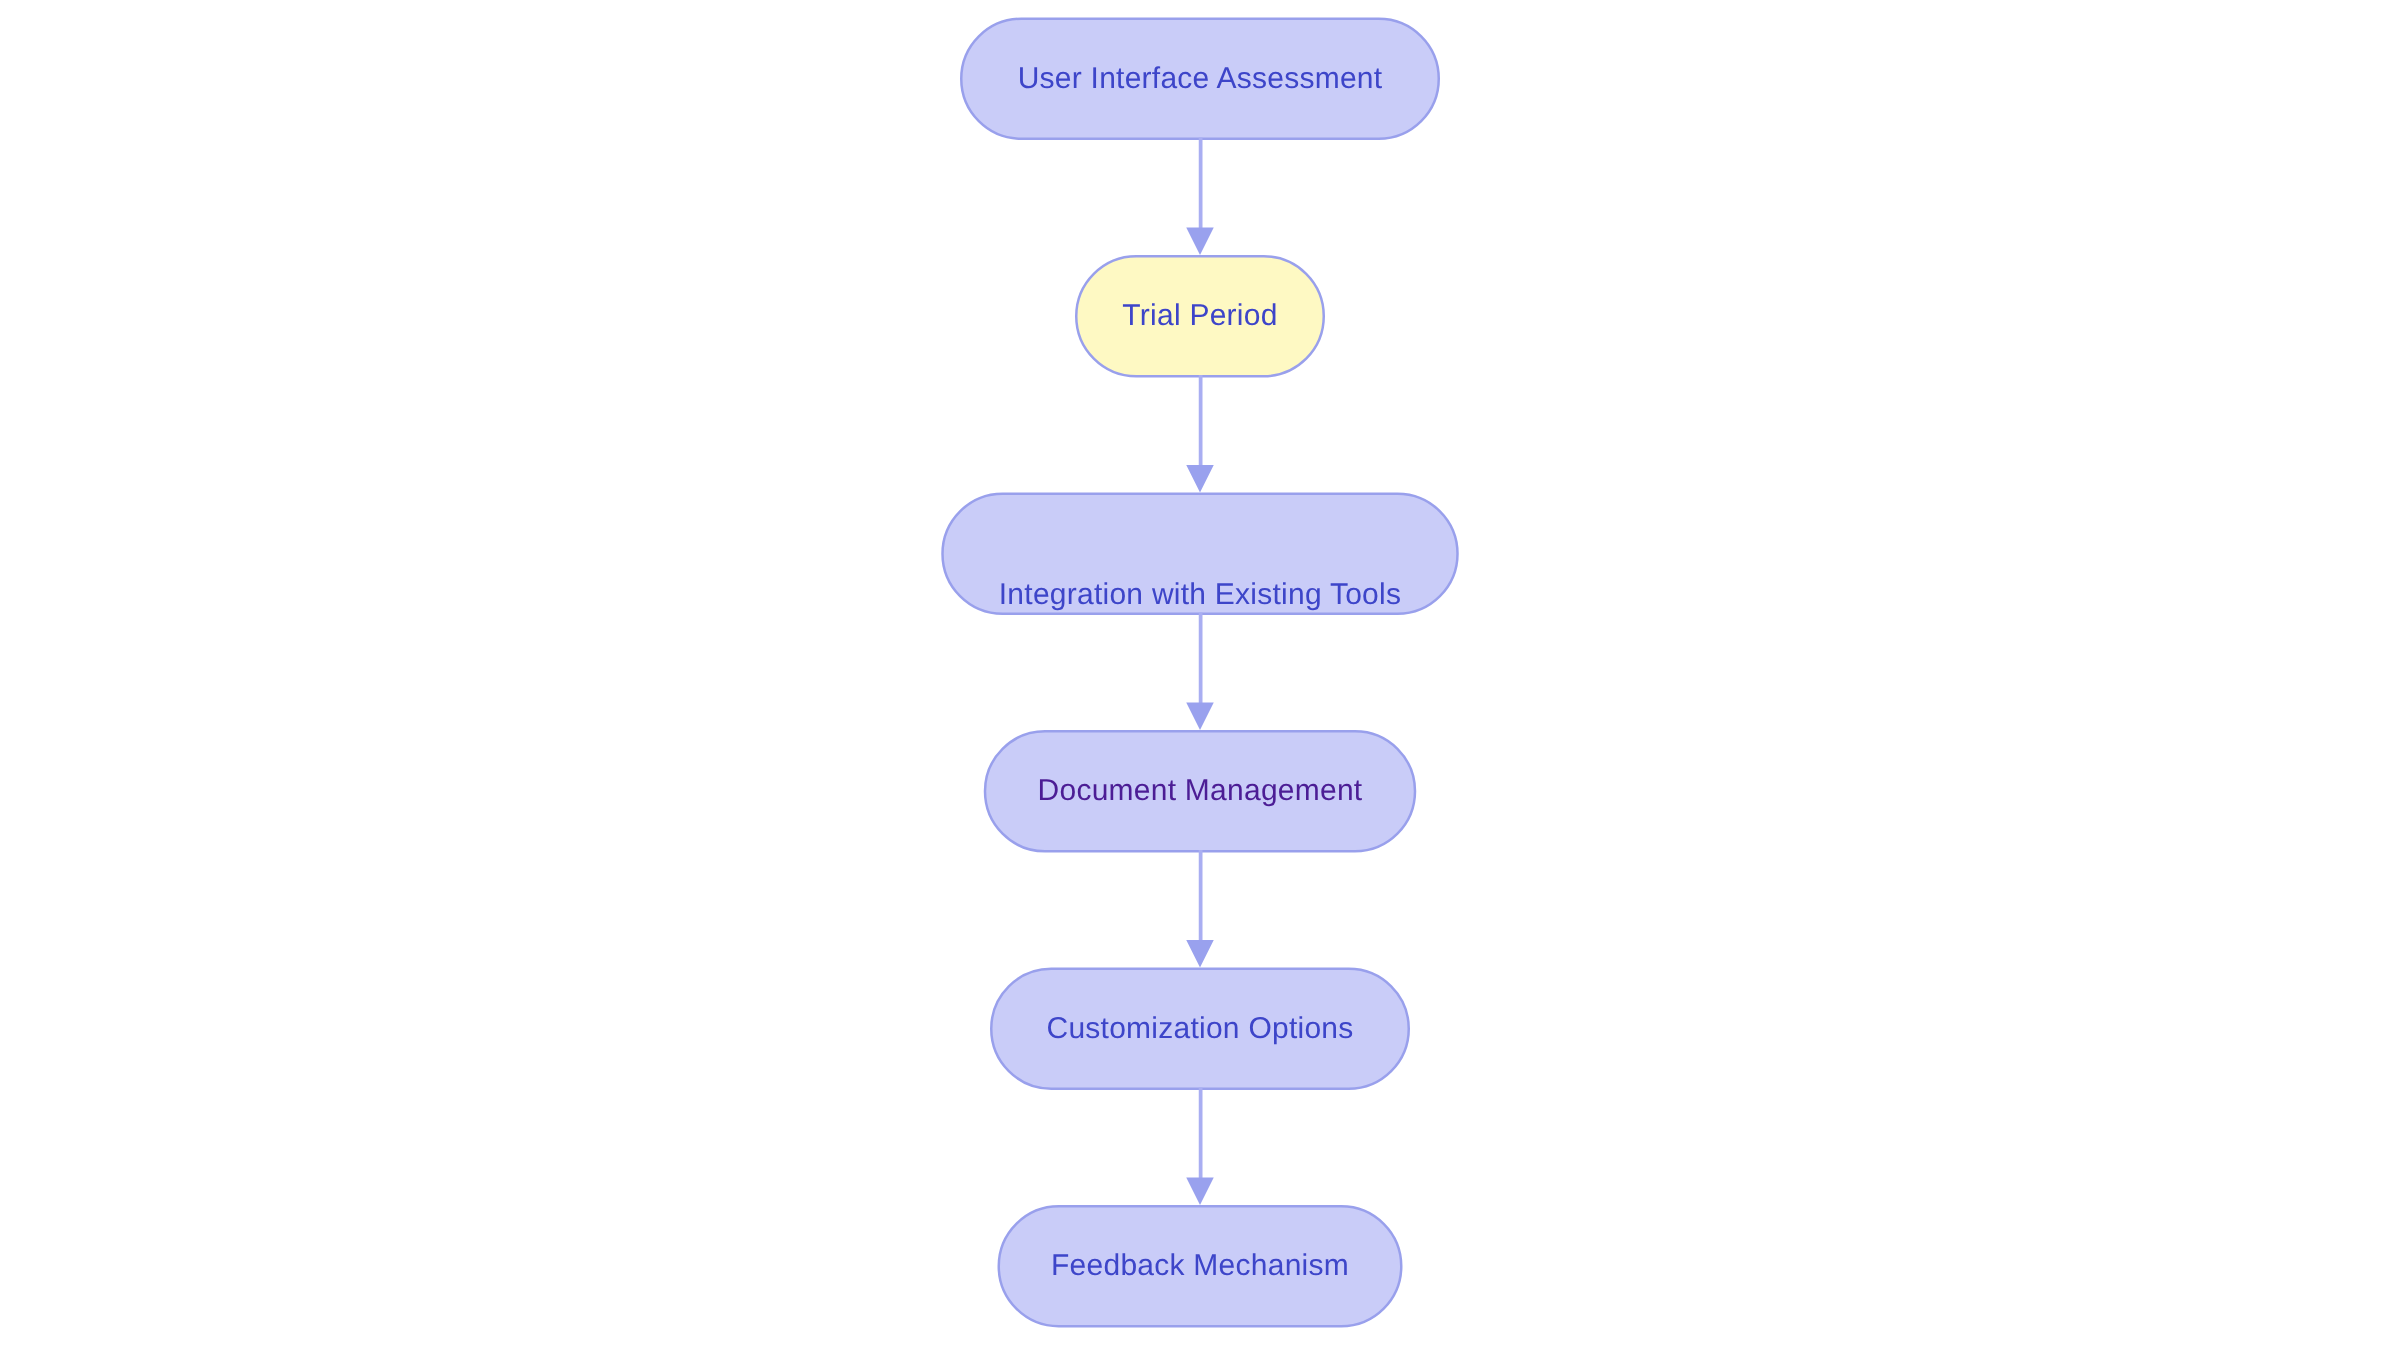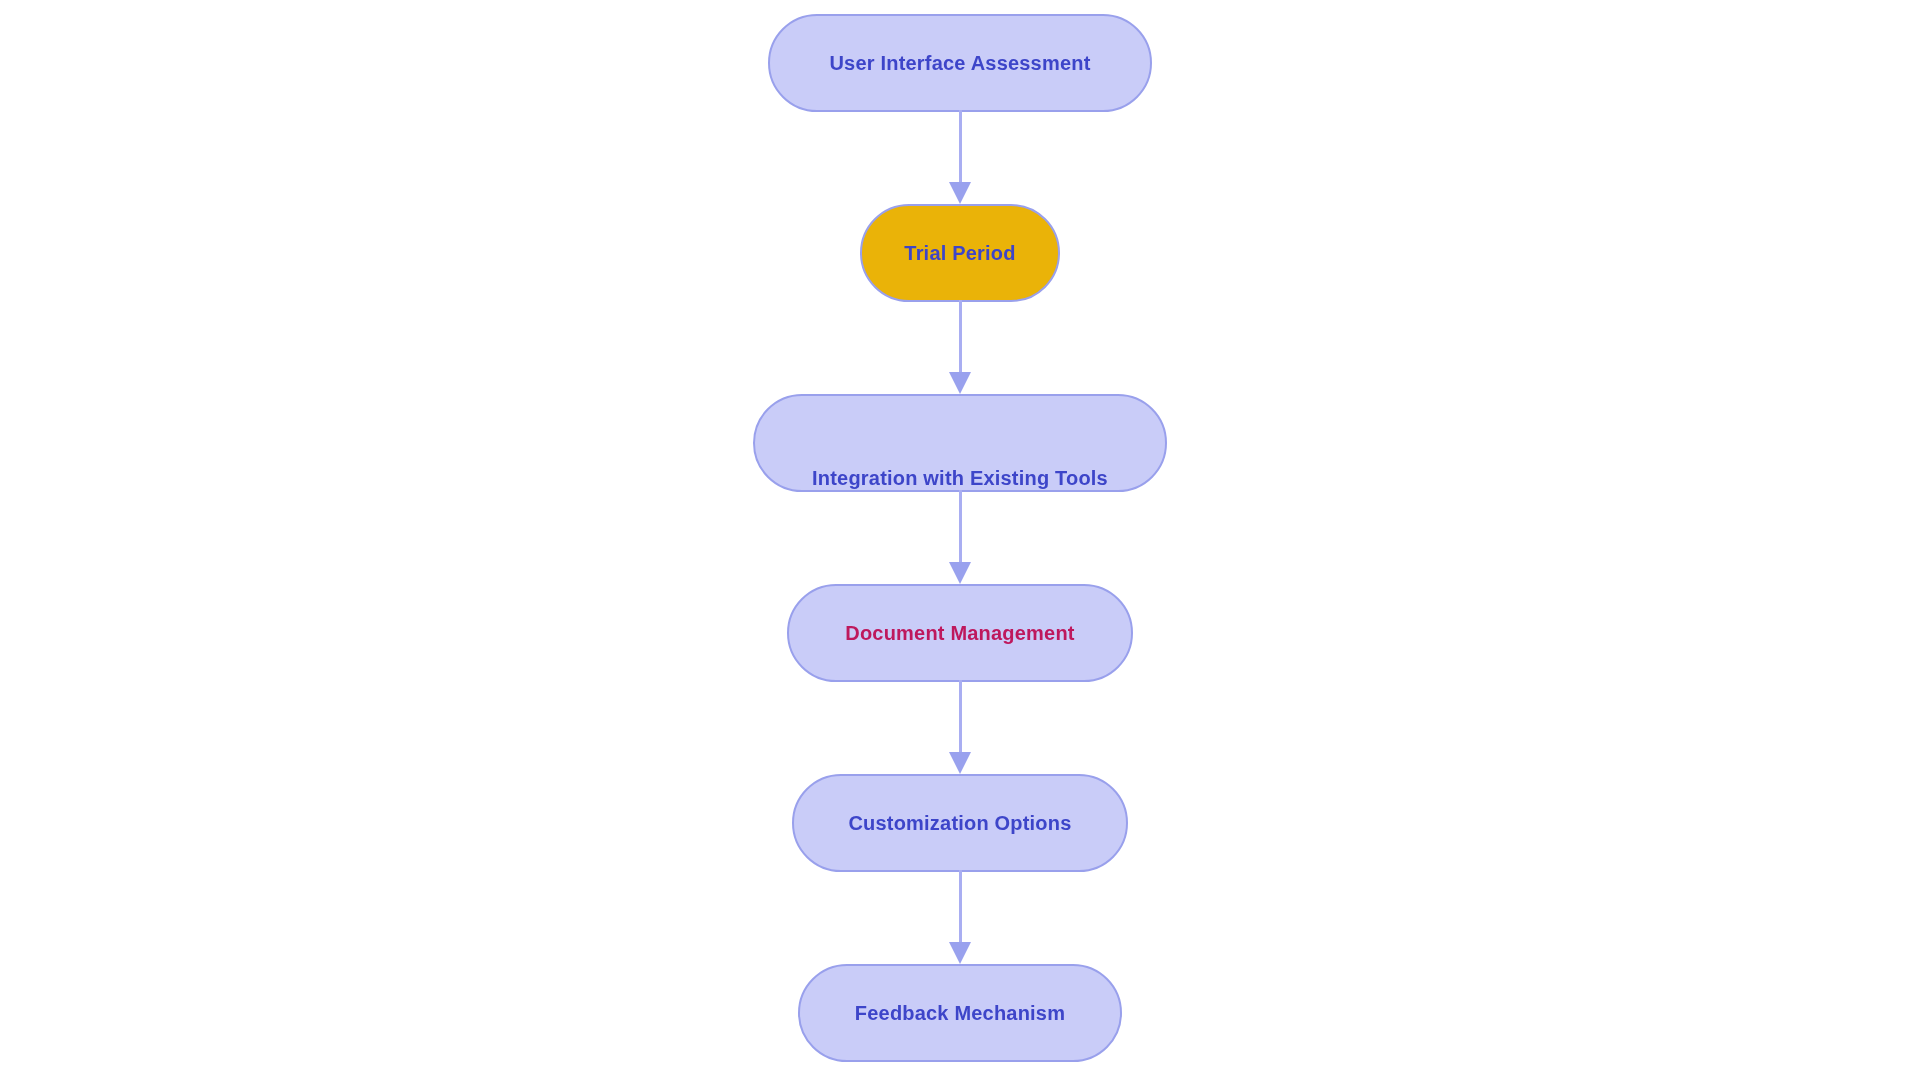--- a/index.html
+++ b/index.html
@@ -21,22 +21,22 @@
     height: 98px;
     border-radius: 49px;
     background: #c9ccf8;
     border: 2px solid #99a0ec;
     display: flex;
     align-items: center;
     justify-content: center;
   }
   .flow-node .node-label {
     color: #3d45c9;
-    font-size: 20px;
-    font-weight: 700;
+    font-size: 24px;
+    font-weight: 400;
     letter-spacing: 0.2px;
     white-space: nowrap;
     text-align: center;
   }
   .edge-stem {
     position: absolute;
     width: 3px;
     background: #a9aef2;
   }
   .edge-head {
@@ -50,32 +50,32 @@
 </style>
 </head>
 <body>
 
 <div class="canvas" id="canvas">
     <div class="flow-node" style="left: 768px; top: 14px; width: 384px; background: rgb(201, 204, 248); border-color: rgb(153, 160, 236);">
       <span class="node-label" style="color: rgb(61, 69, 201);">User Interface Assessment</span>
     </div>
     <div class="edge-stem" style="left: 958.5px; top: 110px; height: 74px; background: rgb(169, 174, 242);"></div>
     <div class="edge-head" style="left: 949px; top: 182px; border-top-color: rgb(153, 161, 238);"></div>
-    <div class="flow-node" style="left: 860px; top: 204px; width: 200px; background: #eab308; border-color: rgb(153, 160, 236);">
+    <div class="flow-node" style="left: 860px; top: 204px; width: 200px; background: #fef9c3; border-color: rgb(153, 160, 236);">
       <span class="node-label" style="color: rgb(61, 69, 201);">Trial Period</span>
     </div>
     <div class="edge-stem" style="left: 958.5px; top: 300px; height: 74px; background: rgb(169, 174, 242);"></div>
     <div class="edge-head" style="left: 949px; top: 372px; border-top-color: rgb(153, 161, 238);"></div>
     <div class="flow-node" style="left: 753px; top: 394px; width: 414px; background: rgb(201, 204, 248); border-color: rgb(153, 160, 236); align-items: flex-end;">
       <span class="node-label" style="color: rgb(61, 69, 201);">Integration with Existing Tools</span>
     </div>
     <div class="edge-stem" style="left: 958.5px; top: 490px; height: 74px; background: rgb(169, 174, 242);"></div>
     <div class="edge-head" style="left: 949px; top: 562px; border-top-color: rgb(153, 161, 238);"></div>
     <div class="flow-node" style="left: 787px; top: 584px; width: 346px; background: rgb(201, 204, 248); border-color: rgb(153, 160, 236);">
-      <span class="node-label" style="color: #be185d;">Document Management</span>
+      <span class="node-label" style="color: #4c1d95;">Document Management</span>
     </div>
     <div class="edge-stem" style="left: 958.5px; top: 680px; height: 74px; background: rgb(169, 174, 242);"></div>
     <div class="edge-head" style="left: 949px; top: 752px; border-top-color: rgb(153, 161, 238);"></div>
     <div class="flow-node" style="left: 792px; top: 774px; width: 336px; background: rgb(201, 204, 248); border-color: rgb(153, 160, 236);">
       <span class="node-label" style="color: rgb(61, 69, 201); text-align: center;">Customization Options</span>
     </div>
     <div class="edge-stem" style="left: 958.5px; top: 870px; height: 74px; background: rgb(169, 174, 242);"></div>
     <div class="edge-head" style="left: 949px; top: 942px; border-top-color: rgb(153, 161, 238);"></div>
     <div class="flow-node" style="left: 798px; top: 964px; width: 324px; background: rgb(201, 204, 248); border-color: rgb(153, 160, 236);">
       <span class="node-label" style="color: rgb(61, 69, 201); text-align: center;">Feedback Mechanism</span>

